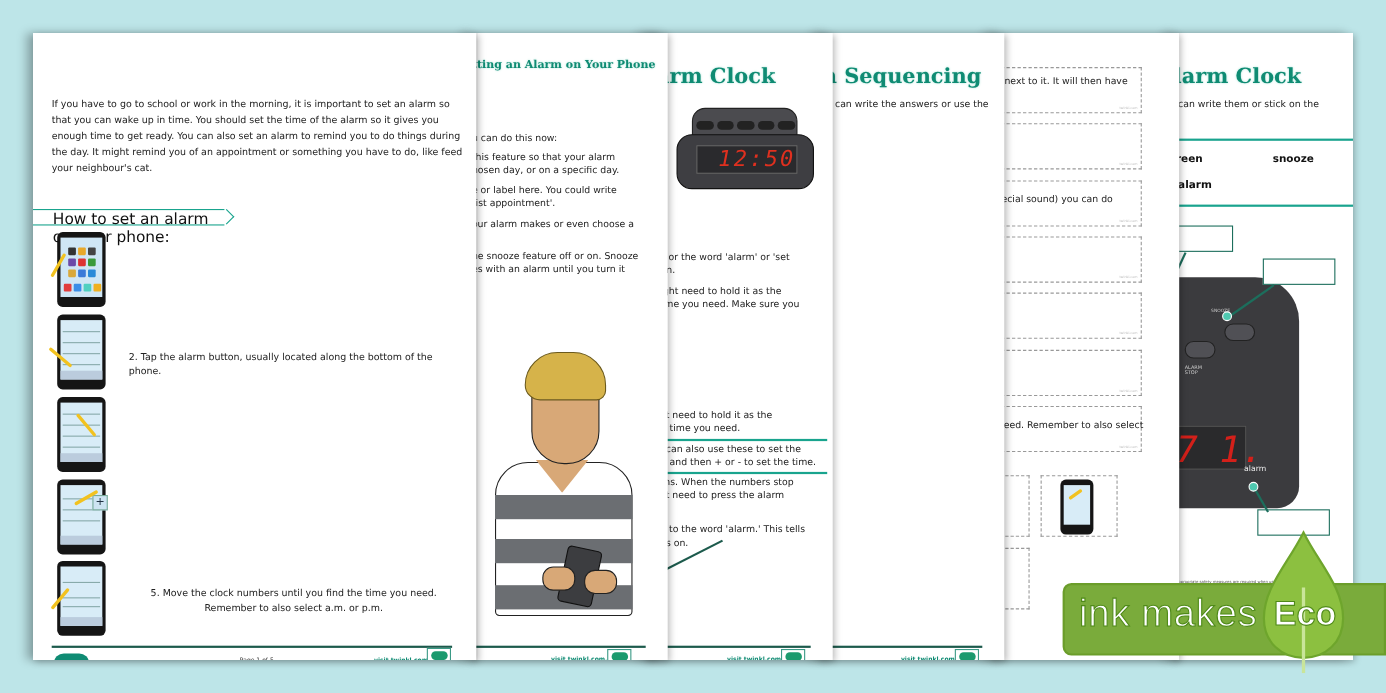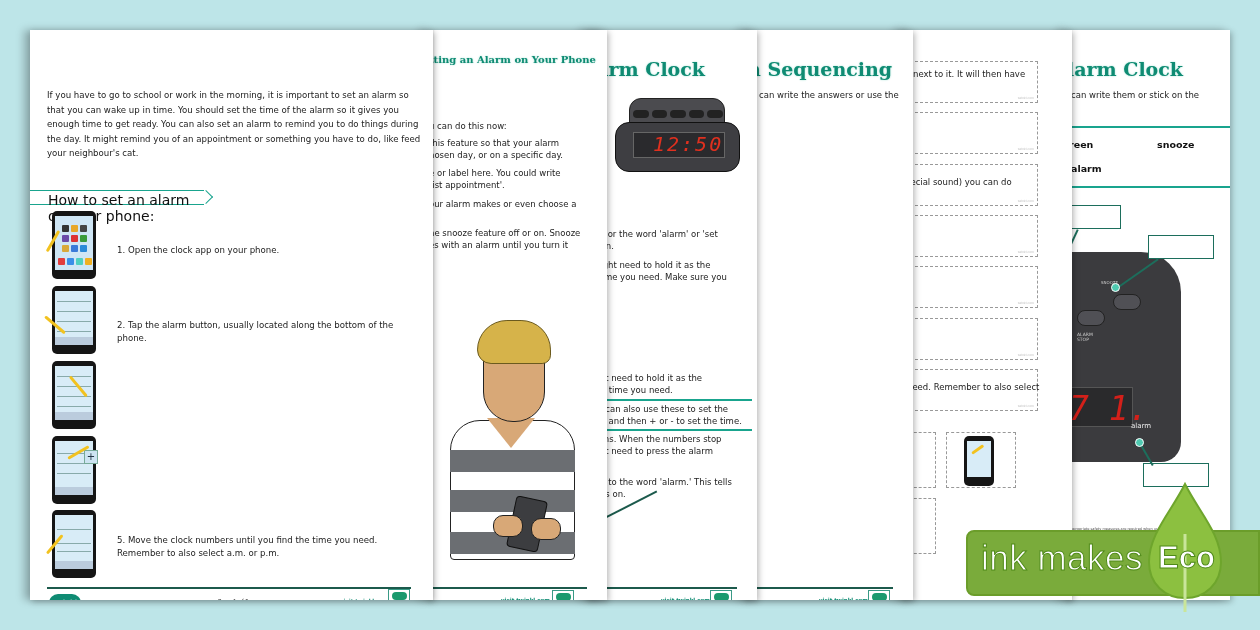--- a/index.html
+++ b/index.html
@@ -265,21 +265,20 @@
       <span style="left:10px;top:34px;background:#d9a83a;"></span>
         <span style="left:19px;top:34px;background:#3a7ad8;"></span>
         <span style="left:28px;top:34px;background:#2a8ad8;"></span>
       <span style="left:6px;top:47px;background:#e23c3c;"></span>
         <span style="left:15px;top:47px;background:#3a8ee8;"></span>
         <span style="left:24px;top:47px;background:#4fd0c0;"></span>
         <span style="left:33px;top:47px;background:#f0b020;"></span>
     </div>
   </div>
   <div class="finger" style="left:17px;top:220px;width:24px;transform:rotate(-60deg);"></div>
-  <div class="step" style="top:214px;">1.  Open the clock app on your phone.</div>
 
   <div class="phone" style="top:256px;">
     <div class="screen">
         <div class="row" style="top:10px;"></div>
         <div class="row" style="top:20px;"></div>
         <div class="row" style="top:30px;"></div>
         <div class="row" style="top:40px;"></div>
         <div class="bar"></div>
       </div>
   </div>
@@ -310,21 +309,21 @@
 
   <div class="phone" style="top:480px;">
     <div class="screen">
         <div class="row" style="top:14px;"></div>
         <div class="row" style="top:28px;"></div>
         <div class="row" style="top:36px;"></div>
         <div class="bar"></div>
       </div>
   </div>
   <div class="finger" style="left:17px;top:522px;width:24px;transform:rotate(-50deg);"></div>
-  <div class="step" style="top:504px;">5.  Move the clock numbers until you find the time you need. Remember to also select a.m. or p.m.</div>
+  <div class="step" style="top:504px;text-align:center;">5.  Move the clock numbers until you find the time you need. Remember to also select a.m. or p.m.</div>
 
   <div class="footer-line" style="left:17px;right:22px;top:557px;"></div>
   <div class="tw-logo" style="top:564px;">twinkl</div>
   <div class="pg" style="top:568px;">Page 1 of 5</div>
   <div class="footer-url" style="left:310px;top:568px;">visit twinkl.com.au</div>
   <div class="badge" style="left:358px;top:559px;"></div>
 </div>
 
 <div class="eco">
   <div class="eco-text">ink makes</div>

